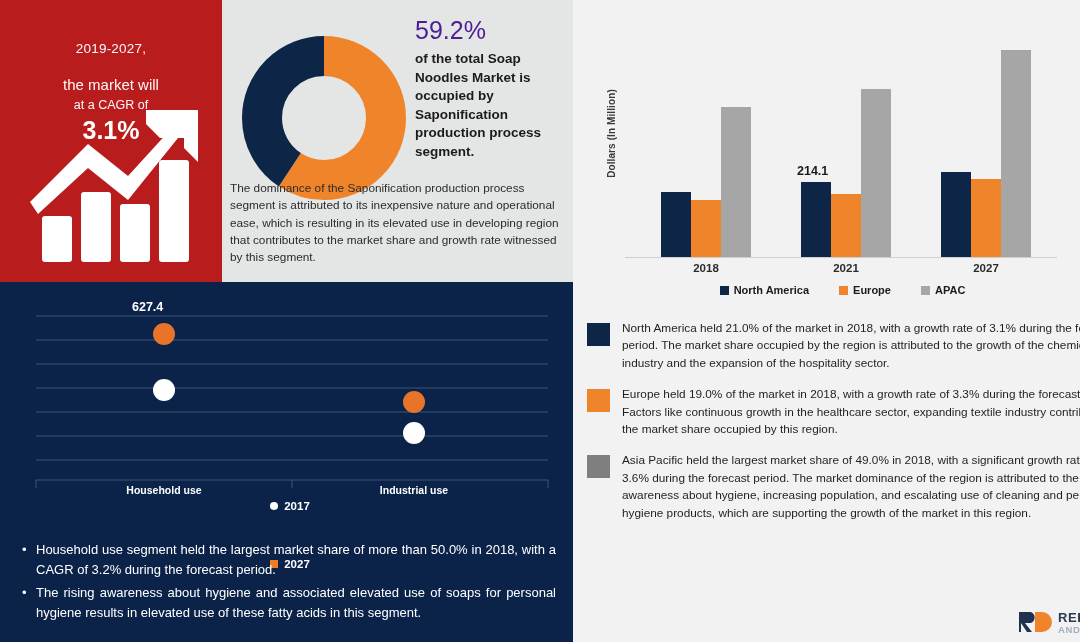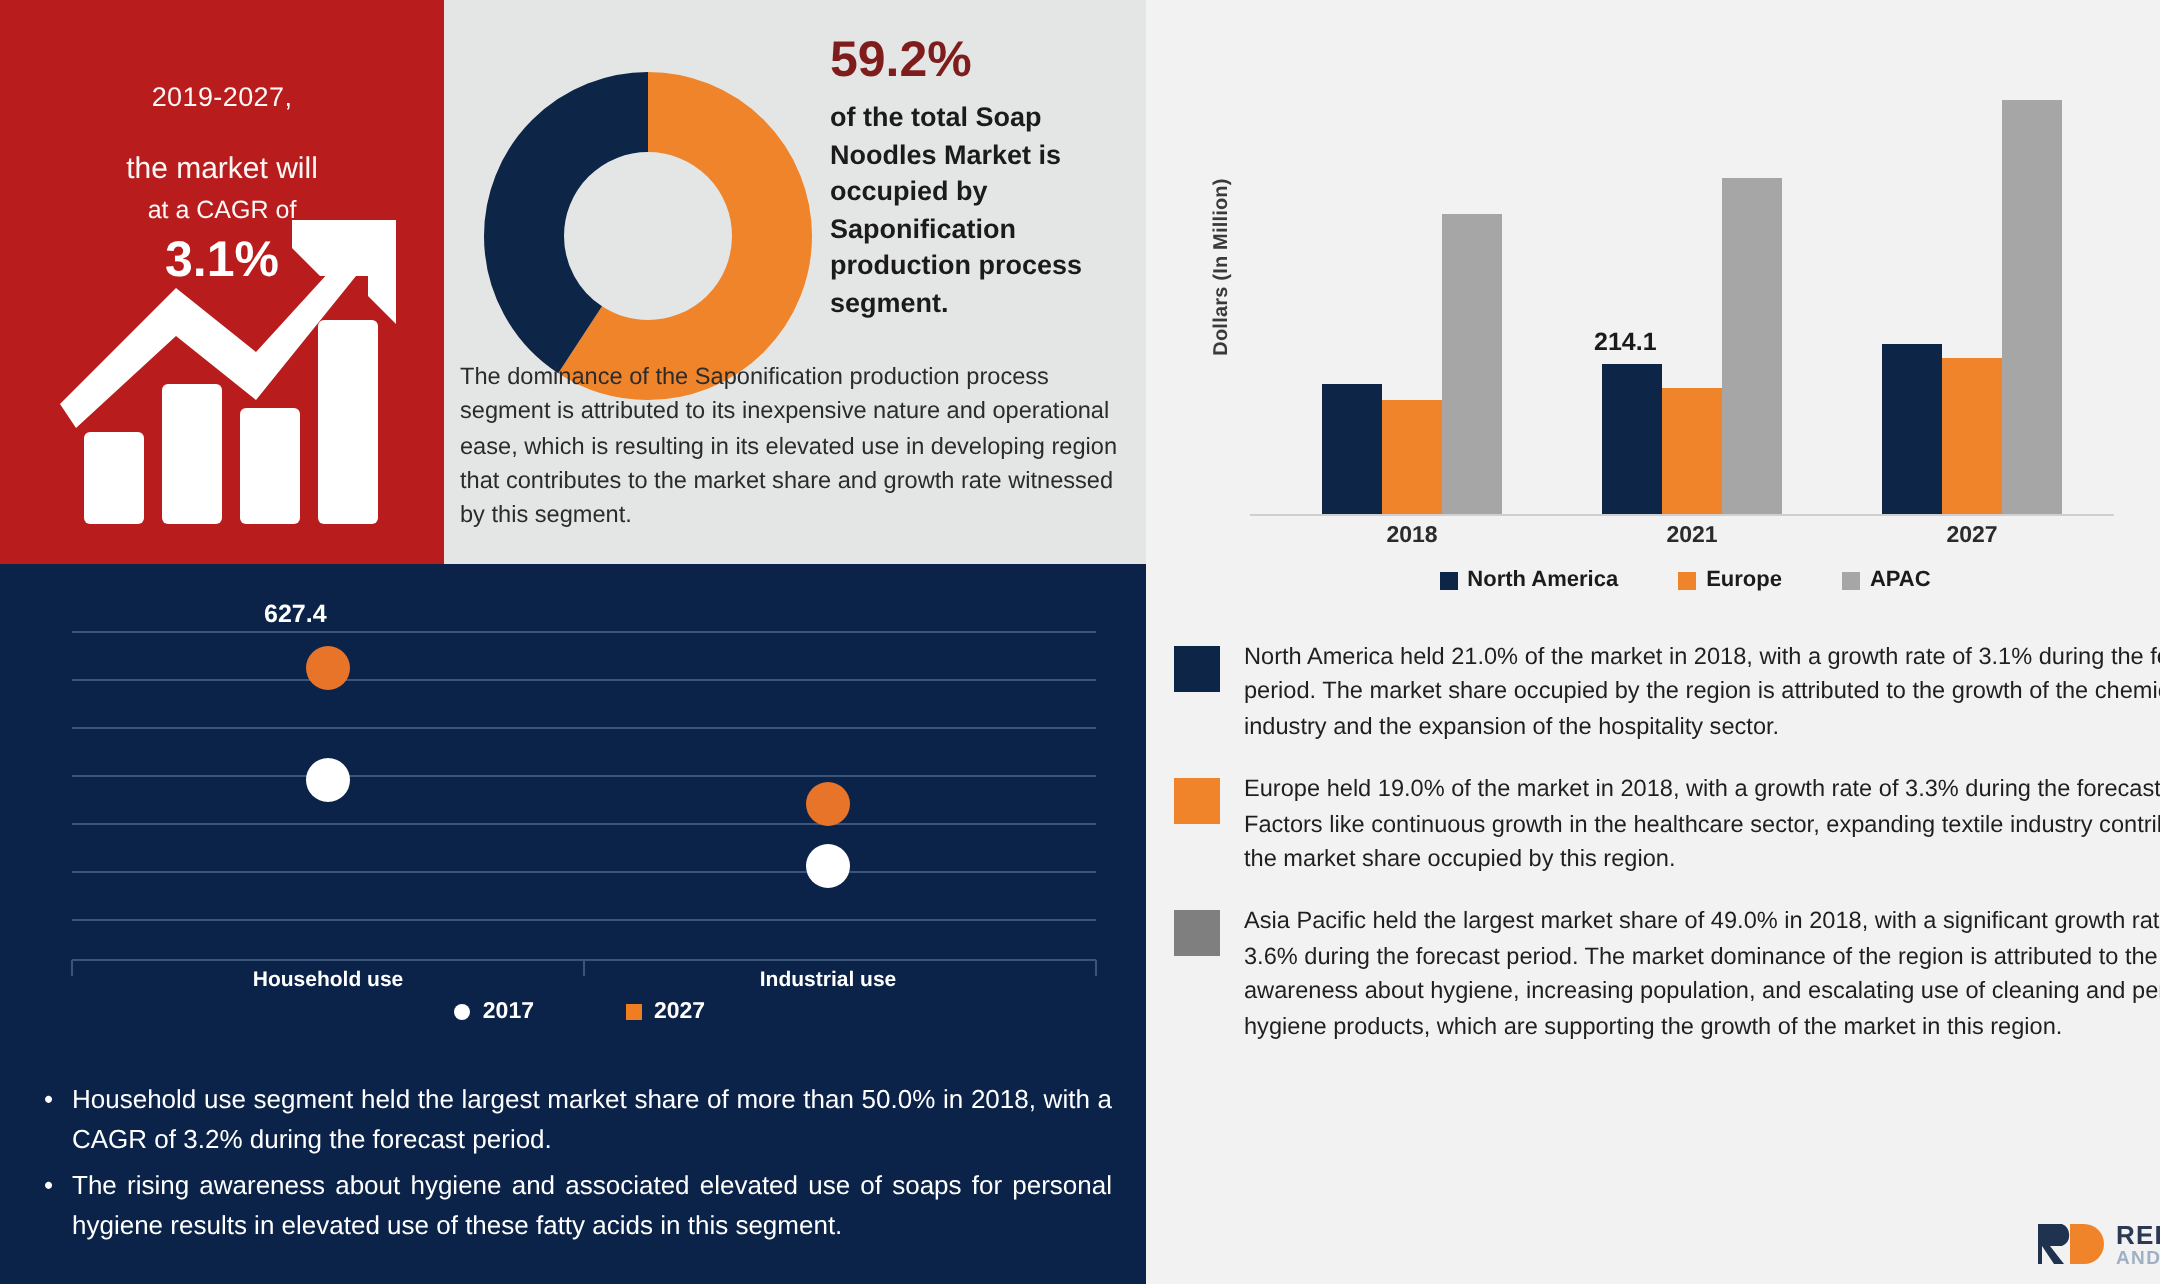--- a/index.html
+++ b/index.html
@@ -27,36 +27,36 @@
 
   .growth-icon { position: absolute; left: 28px; top: 96px; width: 180px; height: 170px; z-index: 2; }
 
   
   .gray-panel {
     position: absolute; left: 222px; top: 0; width: 351px; height: 282px;
     background: #e4e5e5;
   }
   .donut-wrap { position: absolute; left: 12px; top: 28px; width: 180px; height: 180px; }
   .stat-block { position: absolute; left: 193px; top: 14px; width: 152px; }
-  .stat-pct { font-size: 25px; font-weight: bold; color: #7f1d1d; line-height: 32px; }
+  .stat-pct { font-size: 25px; font-weight: normal; color: #4c1d95; line-height: 32px; }
   .stat-desc { font-size: 13.5px; font-weight: bold; color: #1b1b1b; line-height: 18.5px; margin-top: 4px; }
   .gray-para {
     position: absolute; left: 8px; top: 180px; width: 338px;
     font-size: 11.8px; color: #2b2b2b; line-height: 17.3px;
   }
 
   
   .navy-panel {
     position: absolute; left: 0; top: 282px; width: 573px; height: 360px;
     background: #0b2349;
   }
   .dot-chart { position: absolute; left: 20px; top: 20px; width: 540px; height: 200px; }
   .dot-legend {
     position: absolute; left: 0; top: 218px; width: 540px;
-    display: flex; justify-content: center; gap: 46px; align-items: center;
+    display: flex; justify-content: center; gap: 46px; align-items: center; flex-direction: column;
   }
   .dlg { display: flex; align-items: center; gap: 6px; color: #ffffff; font-size: 11.5px; font-weight: bold; }
   .dlg .swatch-dot { width: 8px; height: 8px; border-radius: 50%; background: #ffffff; }
   .dlg .swatch-sq { width: 8px; height: 8px; background: #f07d22; }
 
   .bullets { position: absolute; left: 22px; top: 258px; width: 534px; }
   .bullet { display: flex; color: #ffffff; font-size: 13px; line-height: 19.5px; margin-bottom: 4px; }
   .bullet .bdot { width: 14px; flex: 0 0 14px; font-size: 13px; line-height: 19.5px; }
   .bullet .btxt { flex: 1; text-align: justify; }
 

